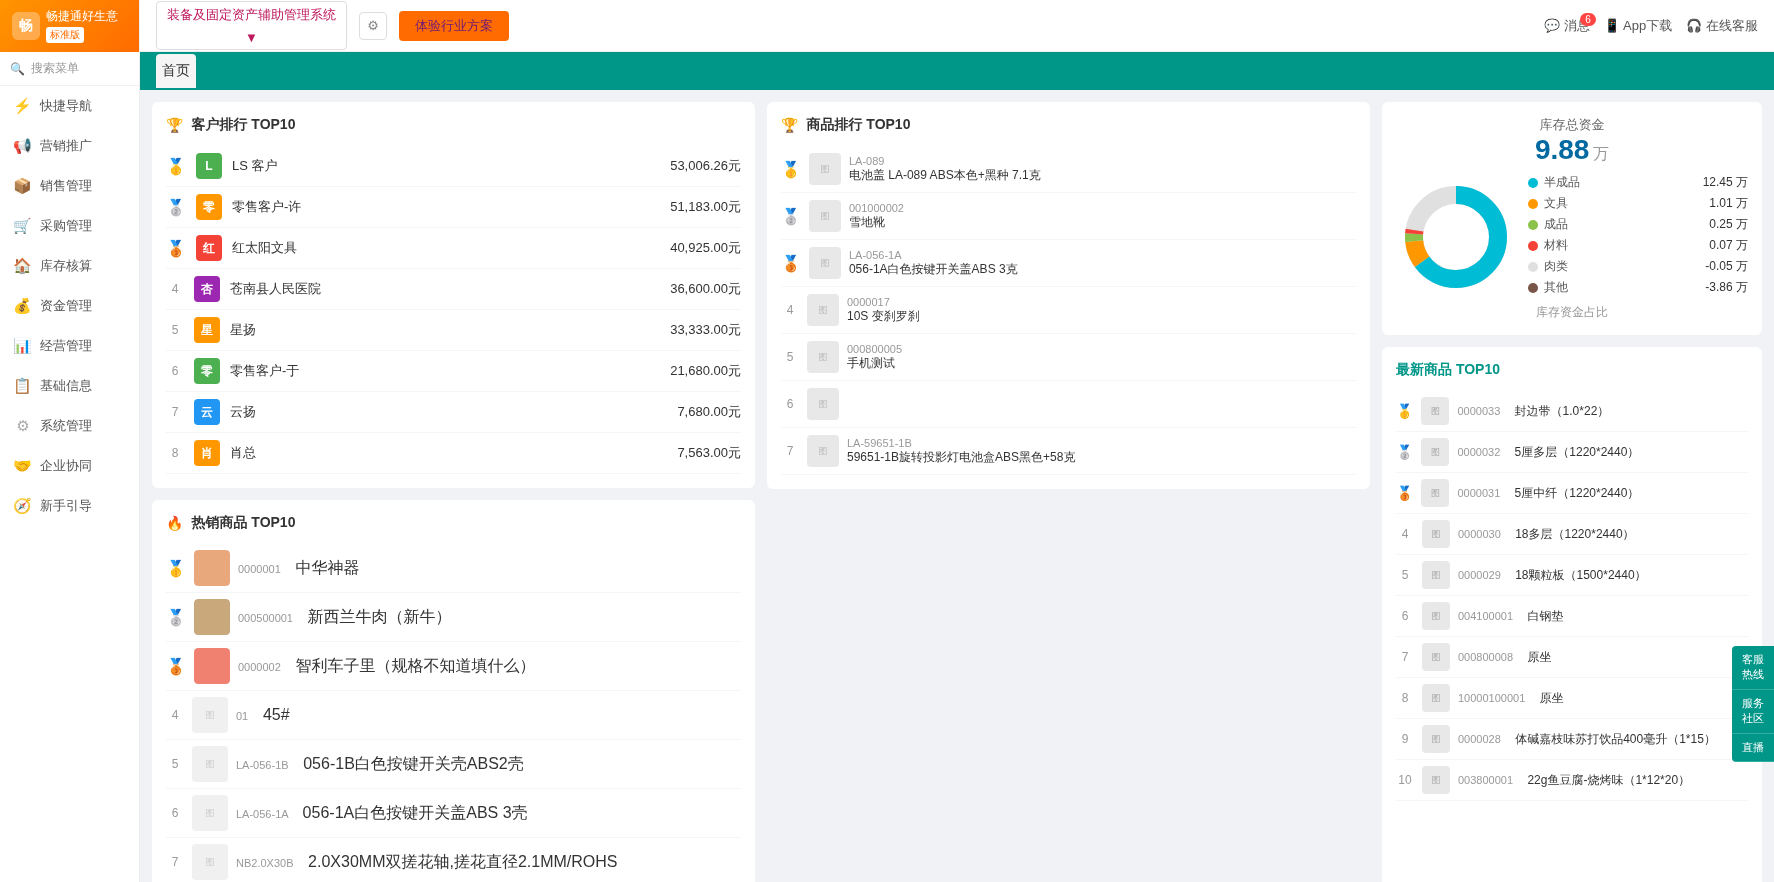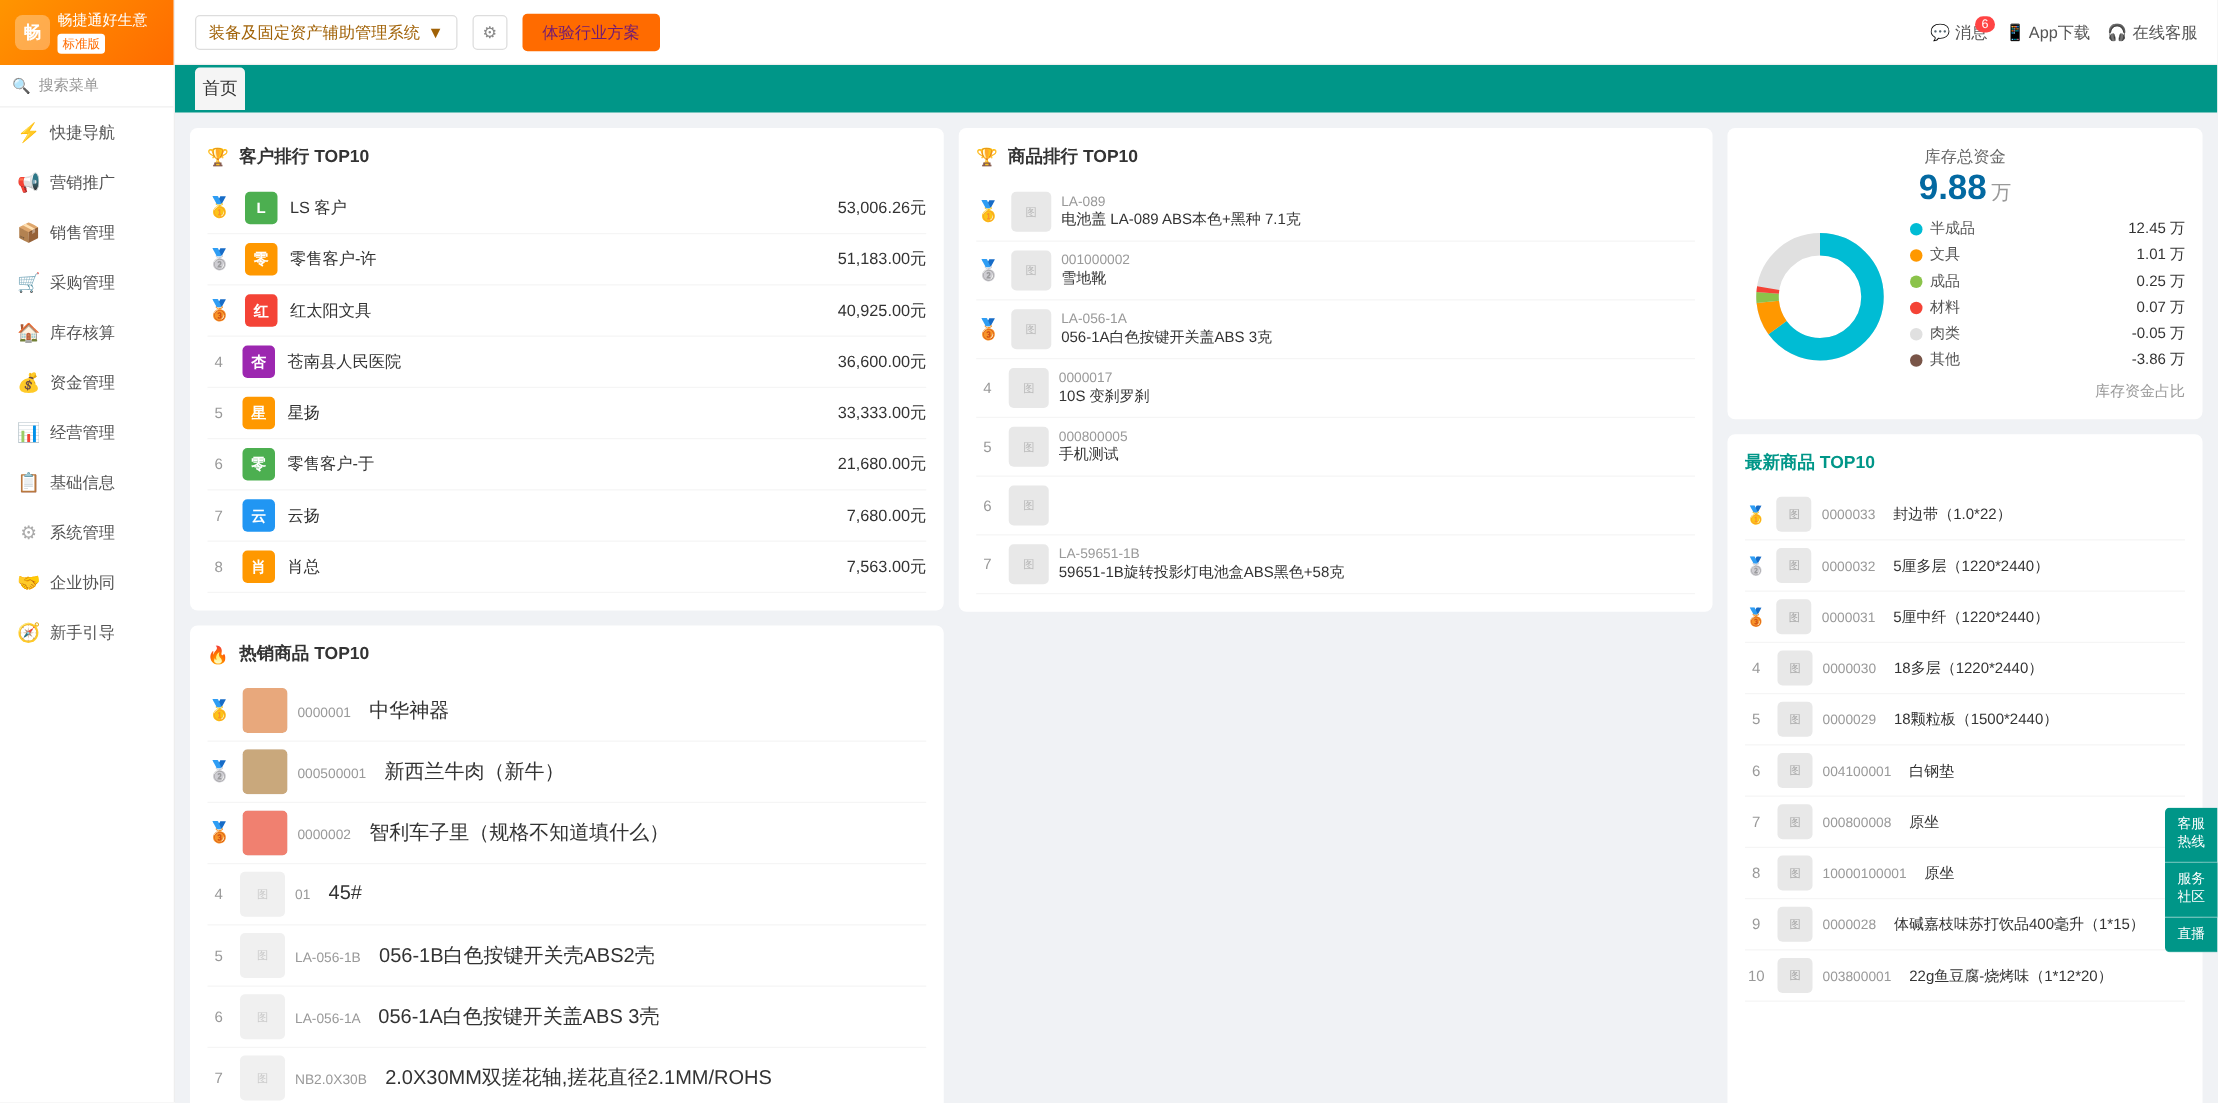--- a/index.html
+++ b/index.html
@@ -72,21 +72,21 @@
       background: #fff;
       border-bottom: 1px solid #eee;
       display: flex;
       align-items: center;
       padding: 0 16px;
       gap: 12px;
     }
     .topbar-system-select {
       display: flex; align-items: center; gap: 6px;
       border: 1px solid #ddd; border-radius: 4px;
-      padding: 4px 10px; cursor: pointer; color: #a16207; font-size: 13px;
+      padding: 4px 10px; cursor: pointer; color: #be185d; font-size: 13px; flex-direction: column;
     }
     .topbar-gear { width: 28px; height: 28px; border: 1px solid #ddd; border-radius: 4px; display: flex; align-items: center; justify-content: center; cursor: pointer; color: #888; }
     .topbar-trial-btn {
       background: #ff6b00; color: #701a75; border: none;
       padding: 6px 16px; border-radius: 4px; cursor: pointer; font-size: 13px;
     }
     .topbar-spacer { flex: 1; }
     .topbar-actions { display: flex; align-items: center; gap: 14px; color: #555; font-size: 13px; }
     .topbar-badge-wrap { position: relative; }
     .topbar-badge {
@@ -274,21 +274,21 @@
     .sale-thumb {
       width: 36px; height: 36px; border-radius: 4px;
       background: #f0f0f0;
       display: flex; align-items: center; justify-content: center;
       overflow: hidden; flex-shrink: 0;
     }
     .sale-info { flex: 1; }
     .sale-code { font-size: 11px; color: #999; }
     .sale-name { font-size: 16px; color: #333; }
     .inventory-chart-label {
-      text-align: right; font-size: 12px; color: #999; margin-top: 4px;
+      text-align: center; font-size: 12px; color: #999; margin-top: 4px;
     }
 
     .col-left, .col-mid {
       display: flex; flex-direction: column; gap: 12px;
     }
   </style>
 </head>
 <body>
 
 <div class="sidebar">

